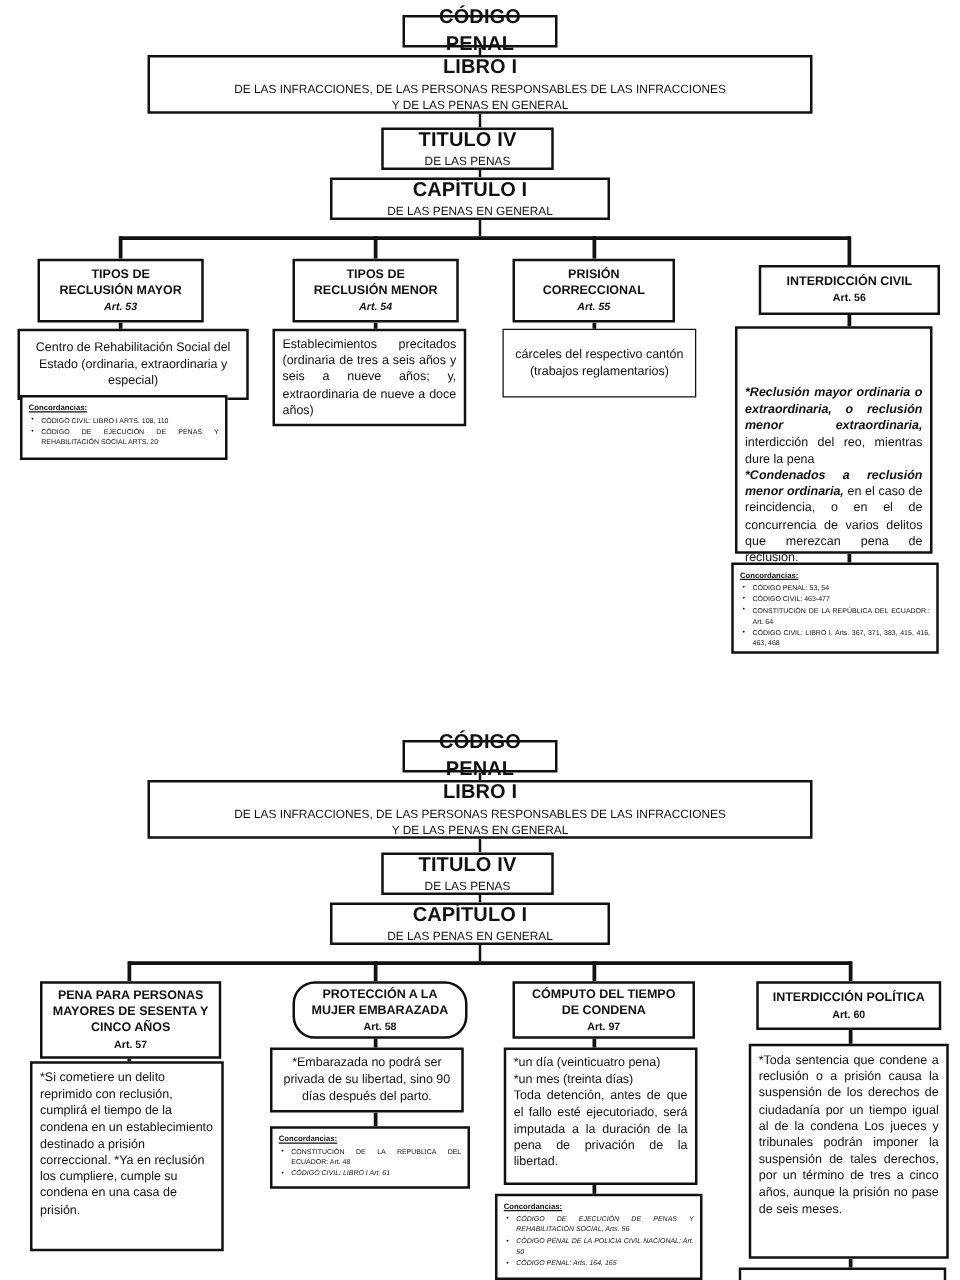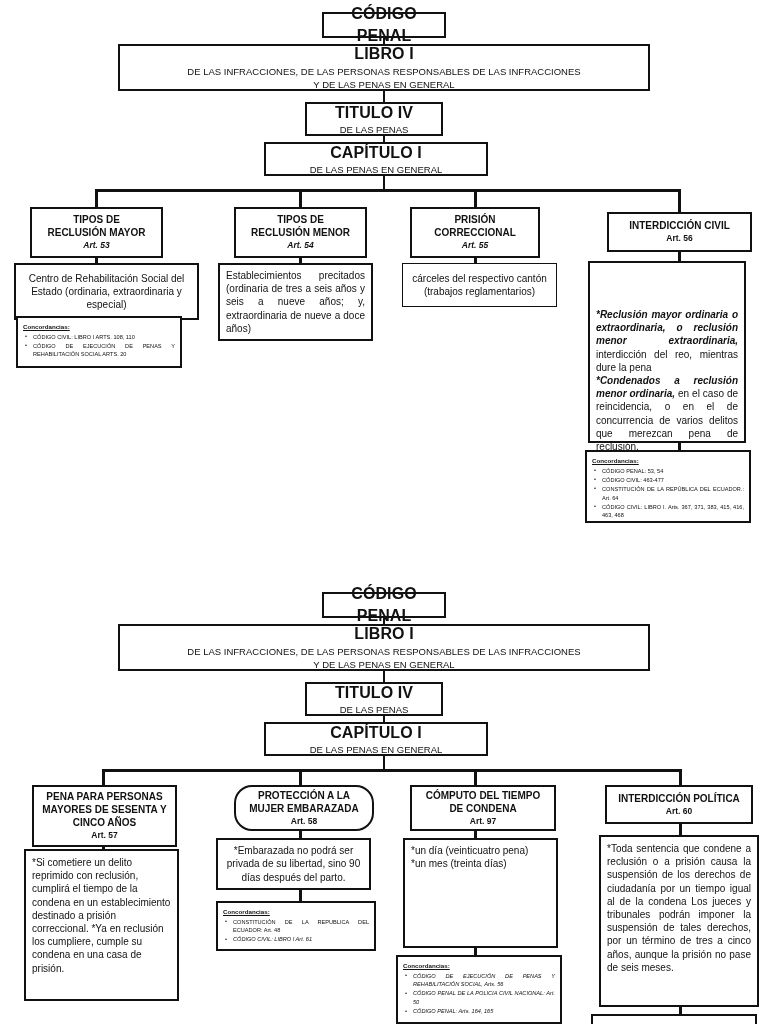--- a/index.html
+++ b/index.html
@@ -168,21 +168,21 @@
     <div class="node heavy" style="left:218px; top:263px; width:155px; height:78px;">
       <div class="body-txt t-just">Establecimientos precitados (ordinaria de tres a seis años y seis a nueve años; y, extraordinaria de nueve a doce años)</div>
     </div>
 
     <div class="node heavy" style="left:410px; top:207px; width:130px; height:51px;">
       <div class="cat-title t-center">PRISIÓN</div>
       <div class="cat-title t-center">CORRECCIONAL</div>
       <div class="cat-art t-center">Art. 55</div>
     </div>
     <div class="line ln-v" style="left:474px; top:258px; width:2.5px; height:6px;"></div>
-    <div class="node thin" style="left:402px; top:263px; width:155px; height:44px;">
+    <div class="node thin" style="left:402px; top:263px; width:155px; height:55px;">
       <div class="body-txt t-center">cárceles del respectivo cantón (trabajos reglamentarios)</div>
     </div>
 
     <div class="node heavy" style="left:607px; top:212px; width:145px; height:40px;">
       <div class="cat-title t-center">INTERDICCIÓN CIVIL</div>
       <div class="cat-art t-center noital">Art. 56</div>
     </div>
     <div class="line ln-v" style="left:678px; top:252px; width:2.5px; height:10px;"></div>
     <div class="node heavy" style="left:588px; top:261px; width:158px; height:182px; justify-content:flex-start;">
       <div class="body-txt t-just" style="padding-top:5px;margin-top:40px;">
@@ -269,20 +269,21 @@
     <div class="node heavy" style="left:410px; top:785px; width:146px; height:46px;">
       <div class="cat-title t-center">CÓMPUTO DEL TIEMPO</div>
       <div class="cat-title t-center">DE CONDENA</div>
       <div class="cat-art t-center noital">Art. 97</div>
     </div>
     <div class="line ln-v" style="left:474px; top:831px; width:2.5px; height:9px;"></div>
     <div class="node heavy" style="left:403px; top:838px; width:155px; height:110px; justify-content:flex-start;">
       <div class="body-txt" style="padding-top:4px;">
         <div class="t-left">*un día (veinticuatro pena)</div>
         <div class="t-left">*un mes (treinta días)</div>
+        <div class="t-just">Toda detención, antes de que el fallo esté ejecutoriado, será imputada a la duración de la pena de privación de la libertad.</div>
       </div>
     </div>
     <div class="line ln-v" style="left:474px; top:948px; width:2.5px; height:10px;"></div>
     <div class="node heavy conc ital" style="left:396px; top:955px; width:166px; height:69px;">
       <span class="conc-title" style="font-style:normal">Concordancias:</span>
       <ul>
         <li>CÓDIGO DE EJECUCIÓN DE PENAS Y REHABILITACIÓN SOCIAL, Arts. 56</li>
         <li>CÓDIGO PENAL DE LA POLICIA CIVIL NACIONAL: Art. 50</li>
         <li>CÓDIGO PENAL: Arts. 164, 165</li>
       </ul>

